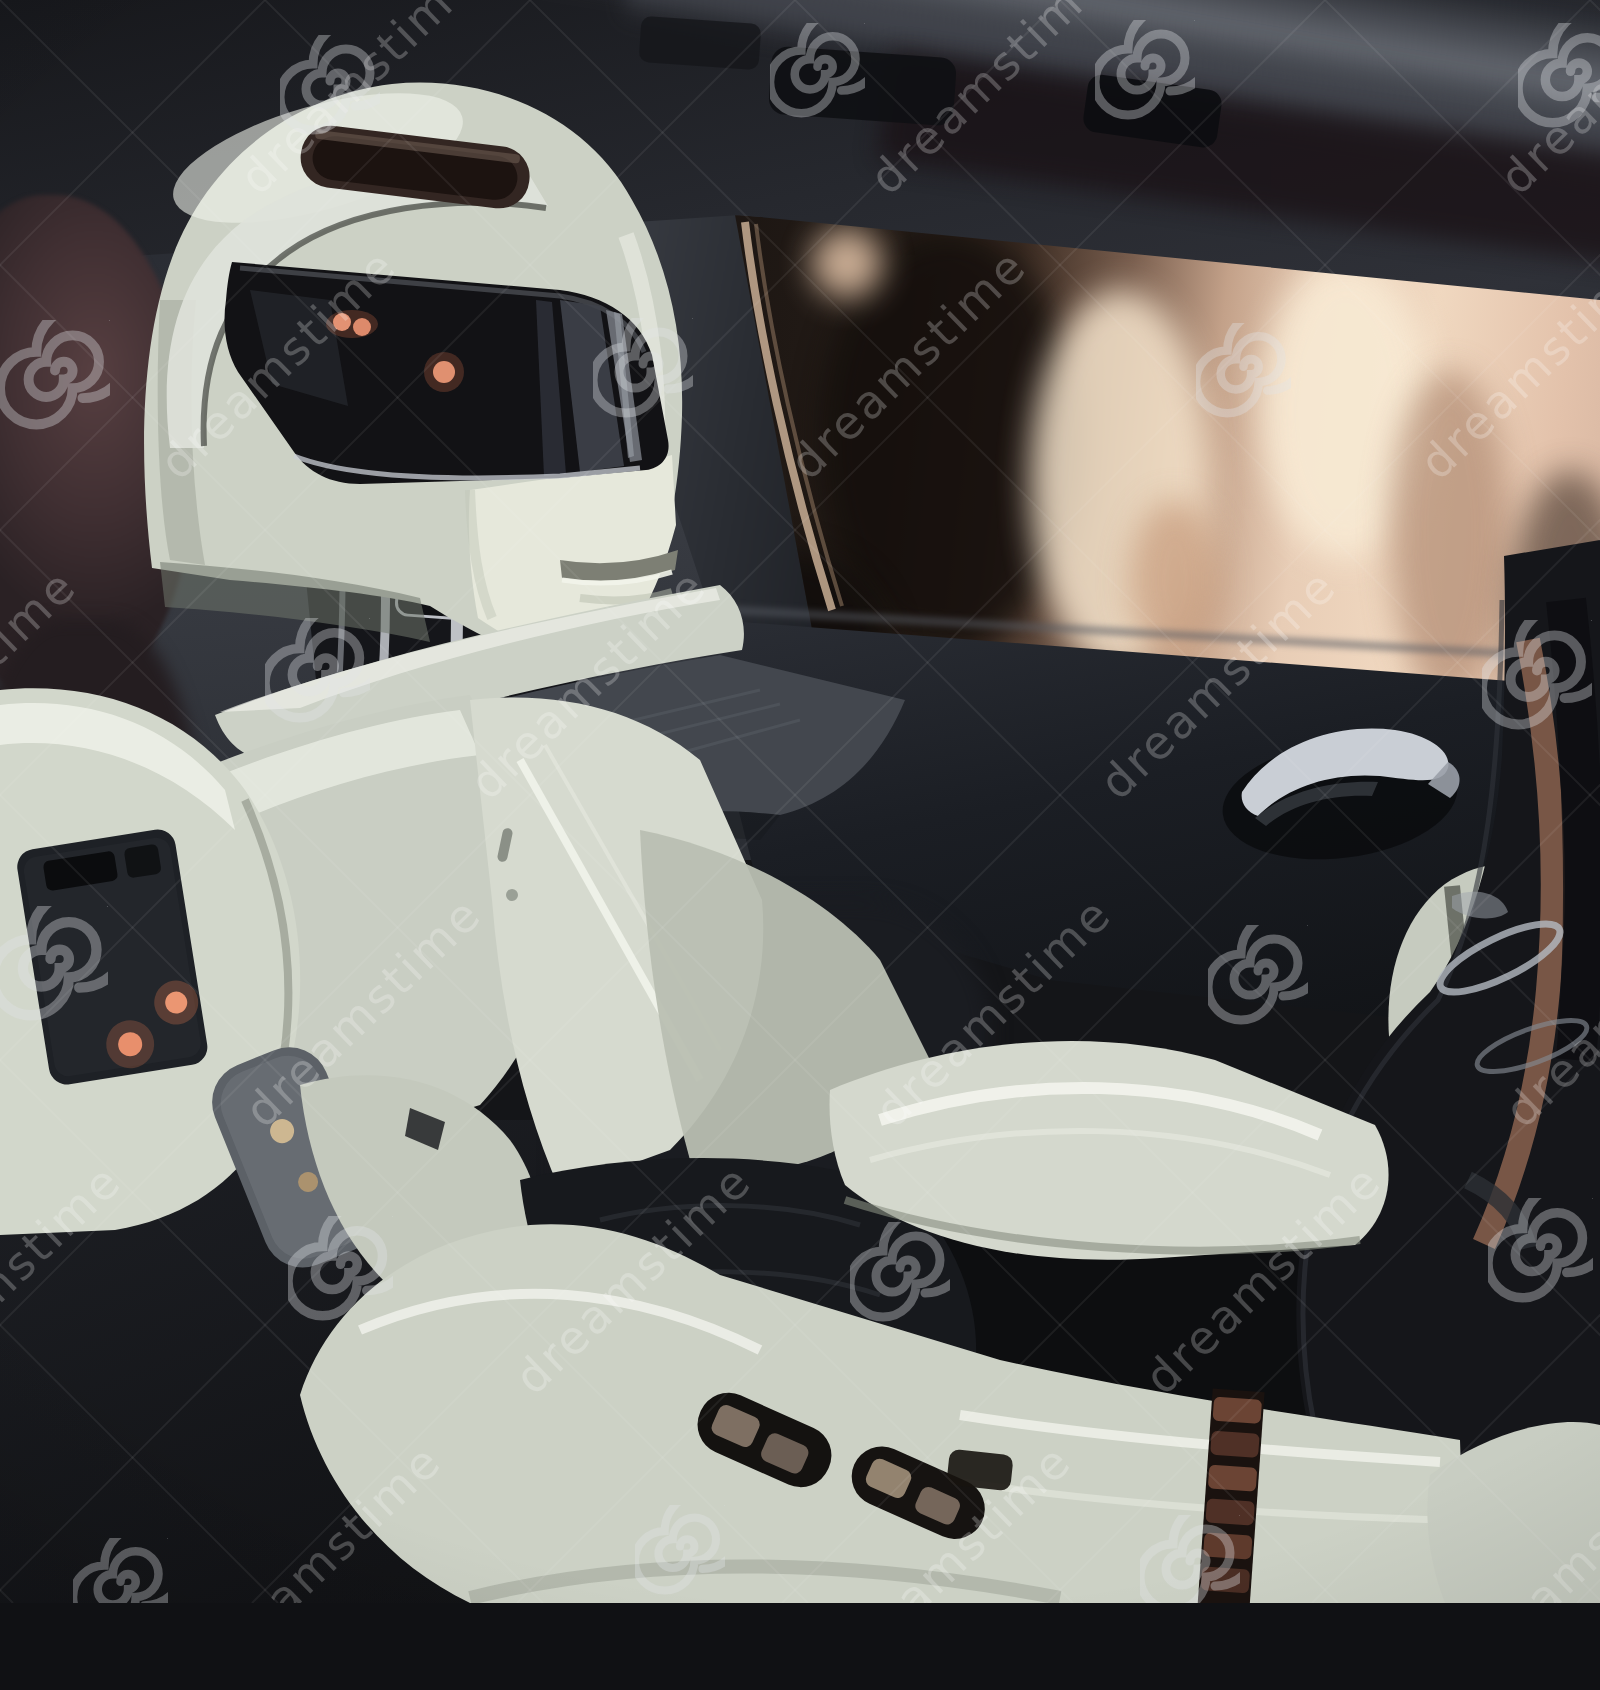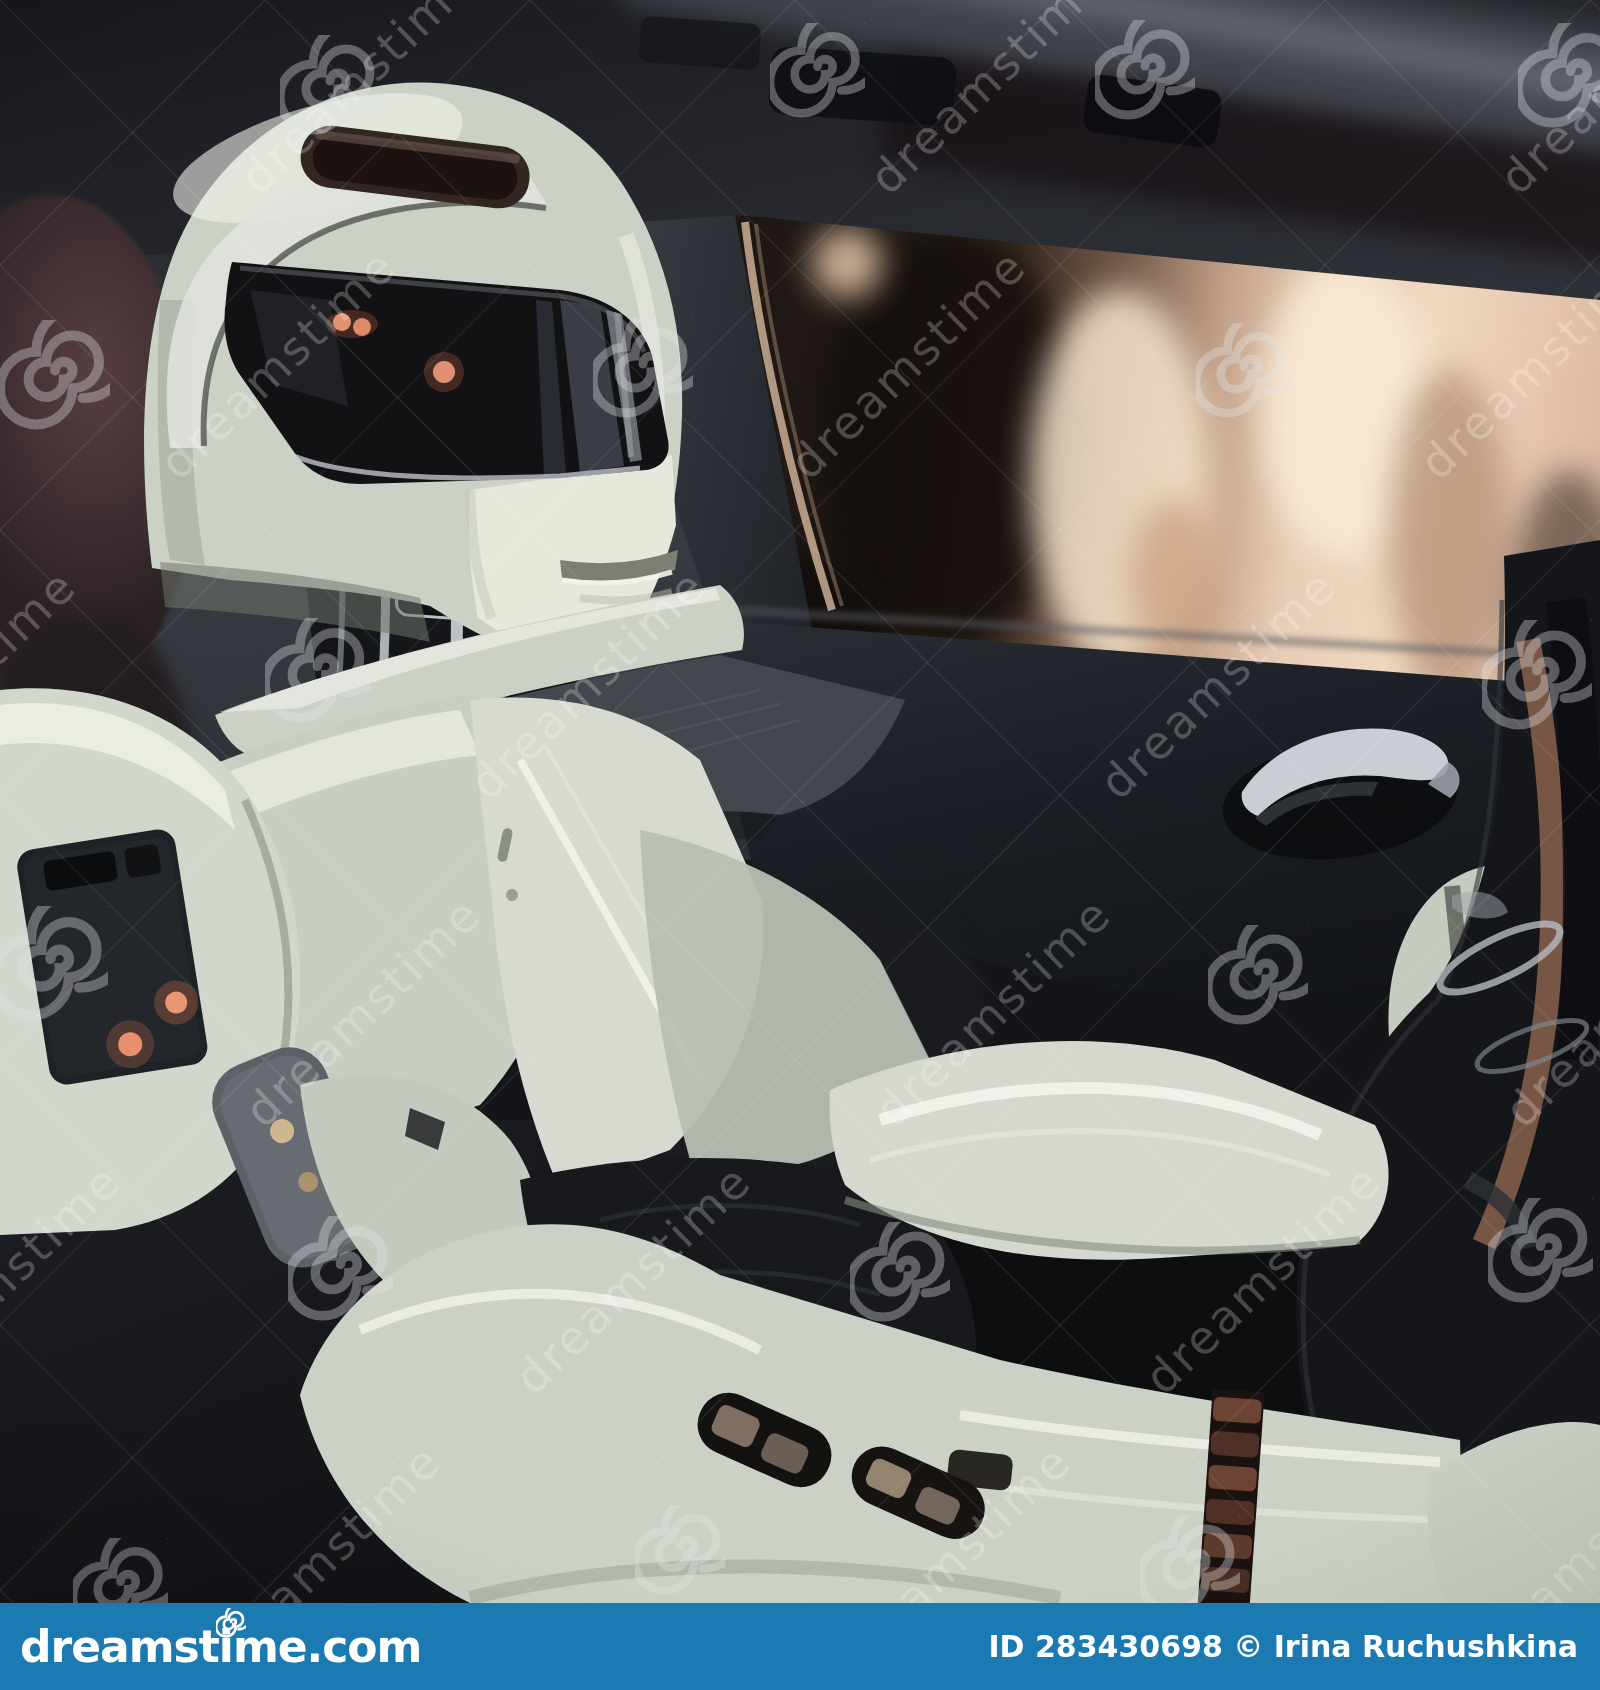--- a/index.html
+++ b/index.html
@@ -375,22 +375,13 @@
         <svg viewBox="0 0 100 100" width="90" height="90" class="wm-spiral" style="left: 635px; top: 1505px;">
           <path d="M50 46 a8 8 0 1 1 8 8 a16 16 0 1 1 -16 -16 a24 24 0 1 1 24 24 a33 33 0 1 1 -33 -33 a42 42 0 1 1 42 42" fill="none" stroke="rgba(225,227,230,0.85)" stroke-width="9" stroke-linecap="round"></path>
         </svg>
         <svg viewBox="0 0 100 100" width="100" height="100" class="wm-spiral" style="left: 1140px; top: 1515px;">
           <path d="M50 46 a8 8 0 1 1 8 8 a16 16 0 1 1 -16 -16 a24 24 0 1 1 24 24 a33 33 0 1 1 -33 -33 a42 42 0 1 1 42 42" fill="none" stroke="rgba(225,227,230,0.85)" stroke-width="9" stroke-linecap="round"></path>
         </svg>
       </div>
     <div class="layer vignette"></div>
   </div>
 
-  <div class="footer">
-    <div class="logo-wrap">
-      <span class="logo-text">dreamstime.com</span>
-      <svg class="logo-spiral" width="30" height="30" viewBox="0 0 100 100">
-        <path d="M50 46 a8 8 0 1 1 8 8 a16 16 0 1 1 -16 -16 a24 24 0 1 1 24 24 a33 33 0 1 1 -33 -33 a42 42 0 1 1 42 42" fill="none" stroke="#ffffff" stroke-width="9" stroke-linecap="round"></path>
-      </svg>
-    </div>
-    <div class="credit">ID 283430698 © Irina Ruchushkina</div>
-  </div>
 </div>
 
 </body></html>

